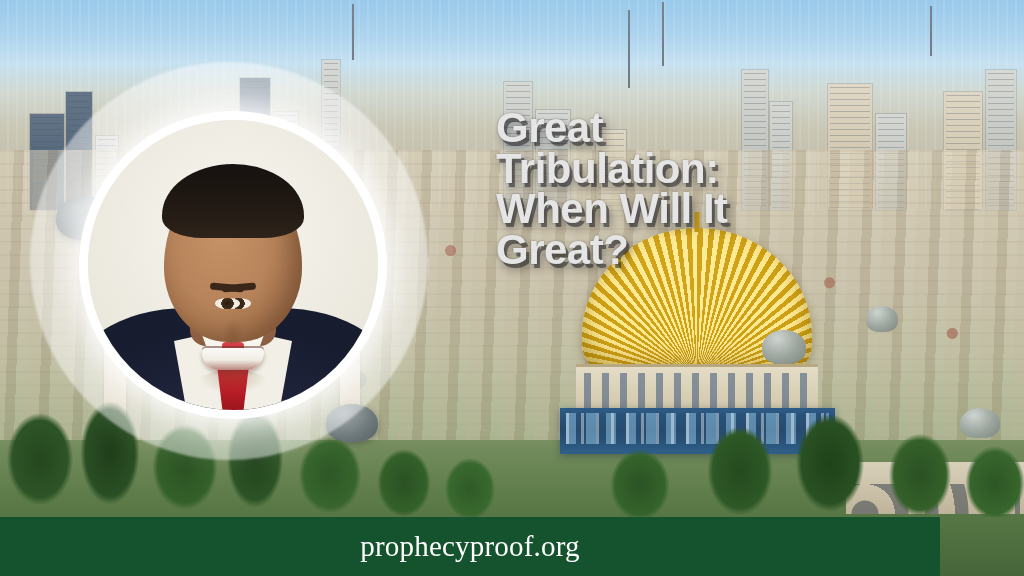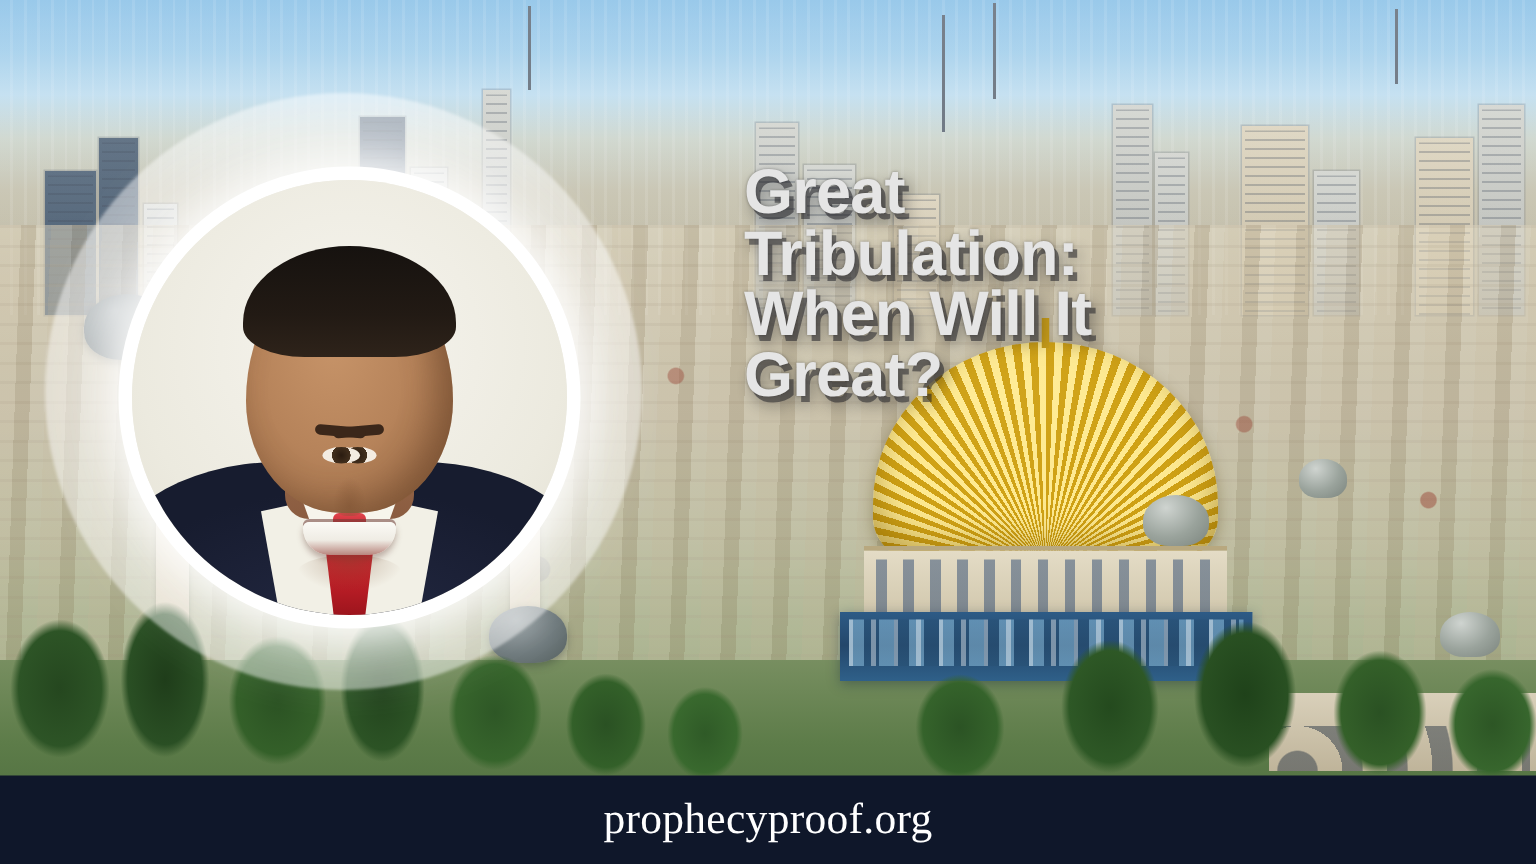--- a/index.html
+++ b/index.html
@@ -299,22 +299,22 @@
     text-shadow:
       3px 4px 0 rgba(35,35,40,0.55),
       4px 6px 10px rgba(20,20,25,0.45),
       0 0 2px rgba(0,0,0,0.35);
   }
   .headline .ln { display:block; white-space:nowrap; }
 
   
   .footer {
     position:absolute;
-    left:0; bottom:0; width:1024px; height:59px;
-    background:#0f172a;
+    left:0; bottom:0; width:940px; height:59px;
+    background:#14532d;
     display:flex; align-items:center; justify-content:center;
   }
   .footer-url {
     color:#ffffff;
     font-family:"Liberation Serif", serif;
     font-size:29px;
     letter-spacing:0.2px;
   }
 </style>
 </head>

